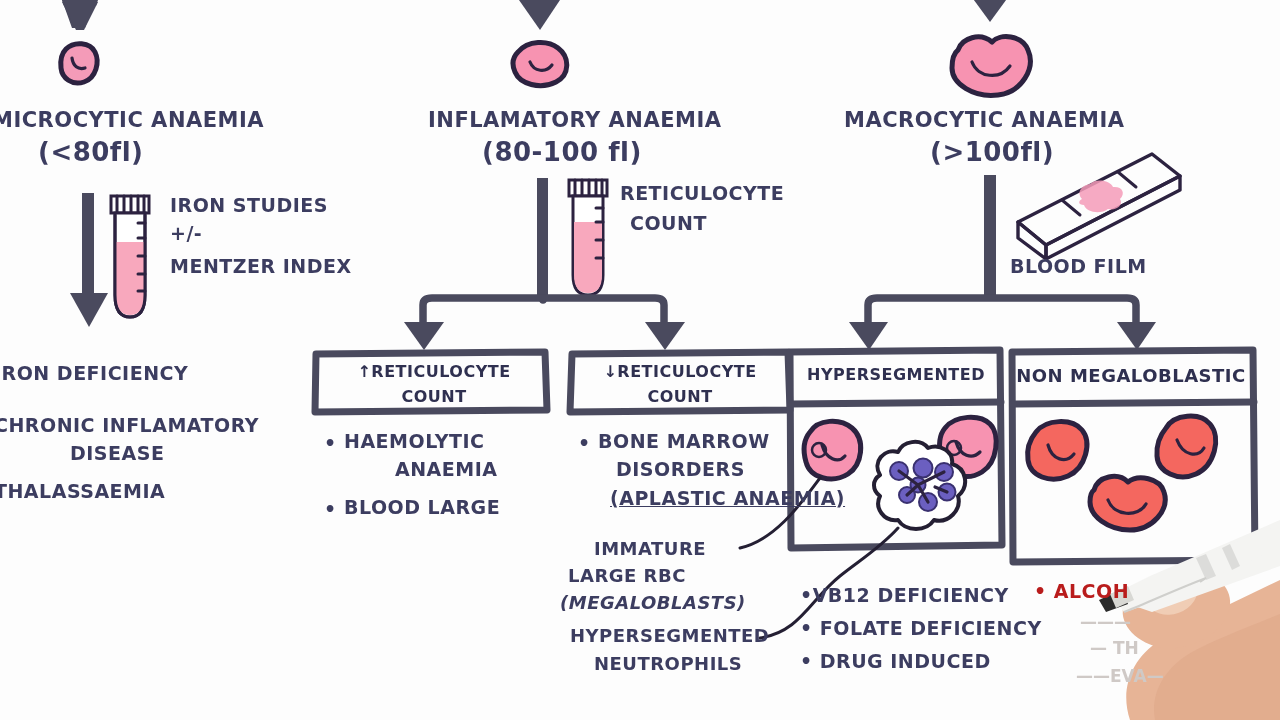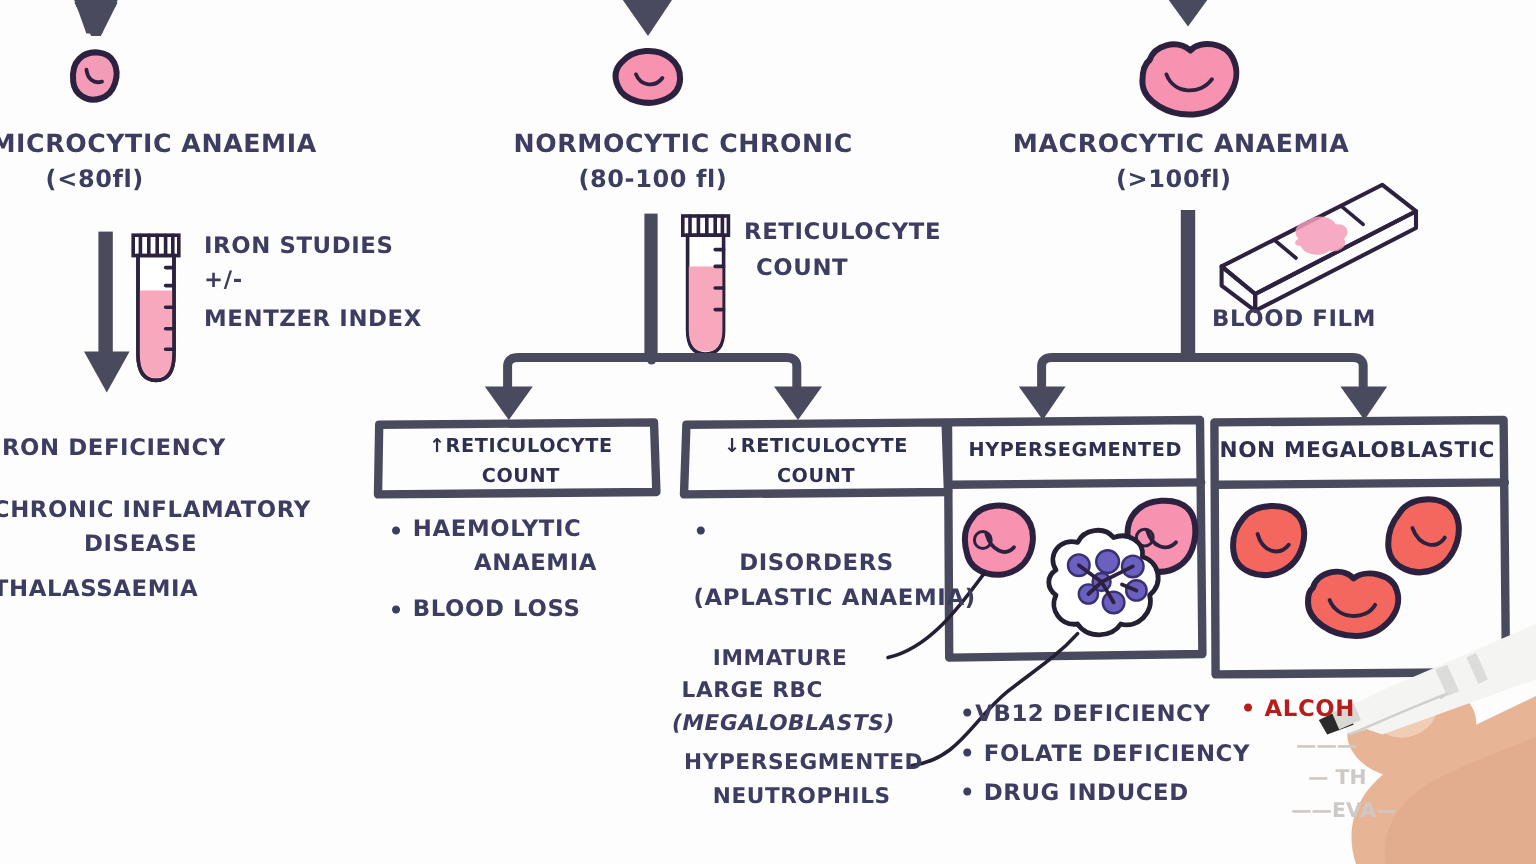--- a/index.html
+++ b/index.html
@@ -25,21 +25,21 @@
     letter-spacing: 0.5px;
     white-space: pre;
     line-height: 1.22;
     transform-origin: left top;
   }
   .hdr {
     font-size: 21px;
     color: #3c3d60;
   }
   .sub {
-    font-size: 20px;
+    font-size: 26px;
     color: #3c3d60;
     text-align: center;
   }
   .lbl {
     font-size: 19px;
     color: #3c3d60;
   }
   .lbl-sm {
     font-size: 18px;
     color: #3c3d60;
@@ -260,41 +260,42 @@
 
   <div class="ink lbl" style="left:170px; top:194px;">IRON STUDIES</div>
   <div class="ink lbl" style="left:170px; top:222px;">+/-</div>
   <div class="ink lbl" style="left:170px; top:255px;">MENTZER INDEX</div>
 
   <div class="ink lbl" style="left:-6px; top:362px;">IRON DEFICIENCY</div>
   <div class="ink lbl" style="left:-6px; top:414px;">CHRONIC INFLAMATORY</div>
   <div class="ink lbl" style="left:70px; top:442px;">DISEASE</div>
   <div class="ink lbl" style="left:-6px; top:480px;">THALASSAEMIA</div>
 
-  <div class="ink hdr" style="left:428px; top:108px;">NORMOCYTIC CHRONIC</div>
+  <div class="ink hdr" style="left:428px; top:108px;">INFLAMATORY ANAEMIA</div>
   <div class="ink sub" style="left:482px; top:137px;">(80-100 fl)</div>
 
   <div class="ink lbl" style="left:620px; top:182px;">RETICULOCYTE</div>
   <div class="ink lbl" style="left:630px; top:212px;">COUNT</div>
 
   <div class="ink boxtitle" style="left:334px; top:362px; width:200px;">↑RETICULOCYTE</div>
   <div class="ink boxtitle" style="left:334px; top:387px; width:200px;">COUNT</div>
 
   <div class="ink bullet" style="left:324px; top:432px;">•</div>
   <div class="ink bullet" style="left:344px; top:430px;">HAEMOLYTIC</div>
   <div class="ink bullet" style="left:368px; top:458px;margin-left:27px;">ANAEMIA</div>
   <div class="ink bullet" style="left:324px; top:498px;">•</div>
-  <div class="ink bullet" style="left:344px; top:496px;">BLOOD LOSS</div>
+  <div class="ink bullet" style="left:344px; top:496px;">BLOOD LARGE</div>
 
   <div class="ink boxtitle" style="left:580px; top:362px; width:200px;">↓RETICULOCYTE</div>
   <div class="ink boxtitle" style="left:580px; top:387px; width:200px;">COUNT</div>
 
   <div class="ink bullet" style="left:578px; top:432px;">•</div>
+  <div class="ink bullet" style="left:598px; top:430px;">BONE MARROW</div>
   <div class="ink bullet" style="left:616px; top:458px;">DISORDERS</div>
-  <div class="ink bullet" style="left:578px; top:487px;">(APLASTIC ANAEMIA)</div>
+  <div class="ink bullet" style="left:610px; top:487px;text-decoration:underline;">(APLASTIC ANAEMIA)</div>
 
   <div class="ink lbl-sm" style="left:594px; top:538px;">IMMATURE</div>
   <div class="ink lbl-sm" style="left:568px; top:565px;">LARGE RBC</div>
   <div class="ink lbl-sm" style="left:560px; top:592px;font-style:italic;">(MEGALOBLASTS)</div>
 
   <div class="ink lbl-sm" style="left:570px; top:625px;">HYPERSEGMENTED</div>
   <div class="ink lbl-sm" style="left:594px; top:653px;">NEUTROPHILS</div>
 
   <div class="ink hdr" style="left:844px; top:108px;">MACROCYTIC ANAEMIA</div>
   <div class="ink sub" style="left:930px; top:137px;">(&gt;100fl)</div>

